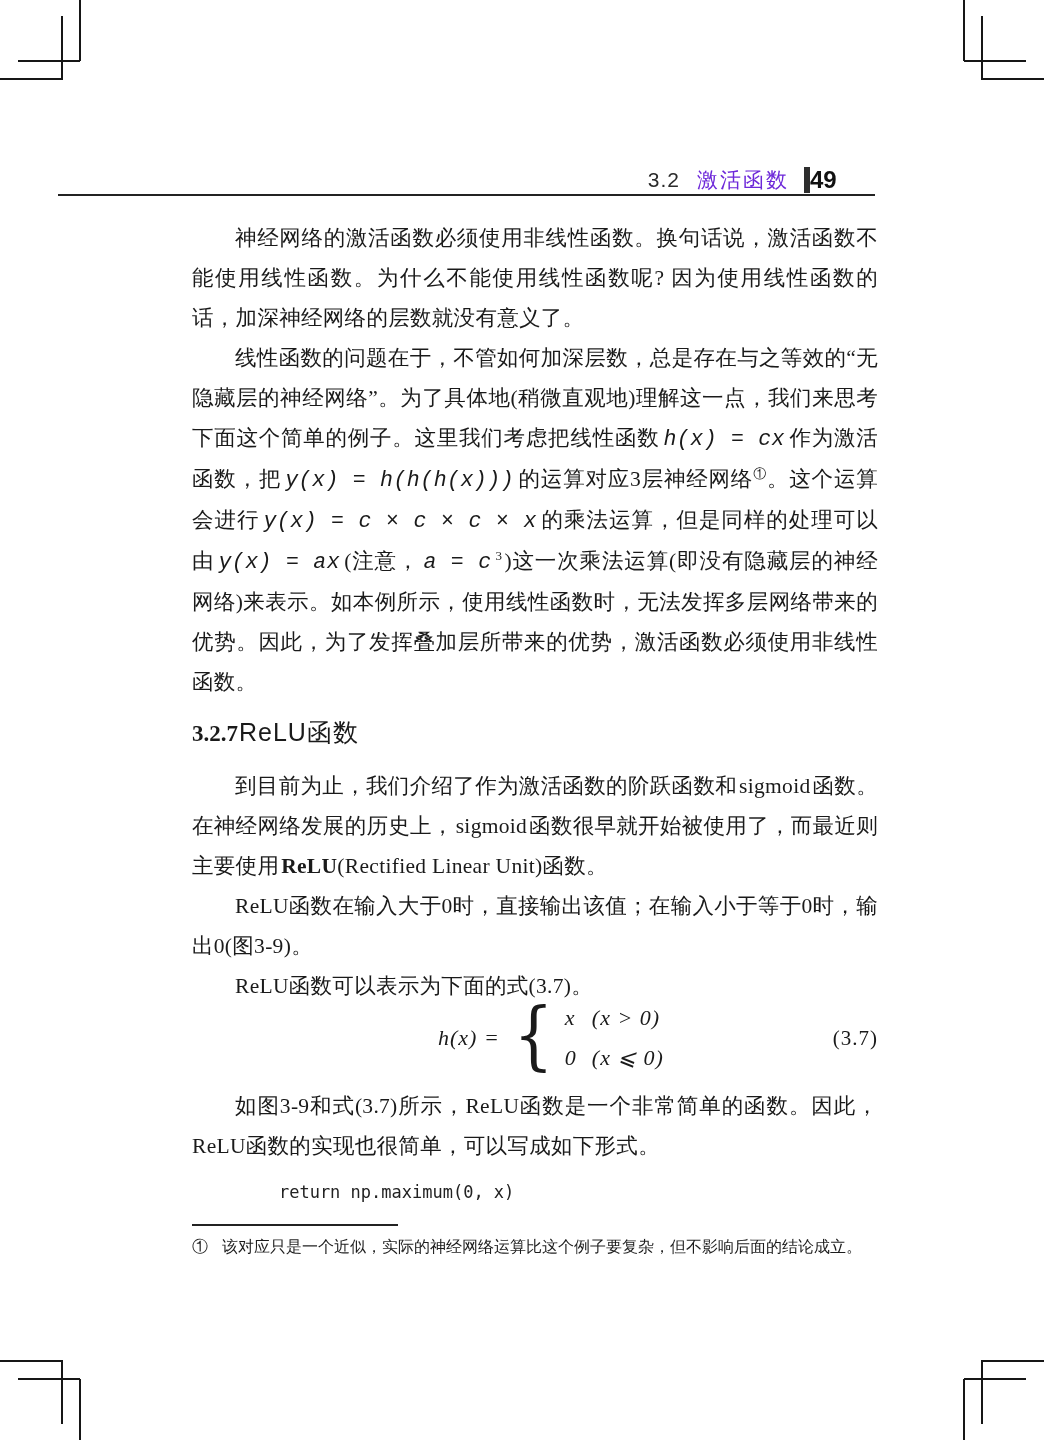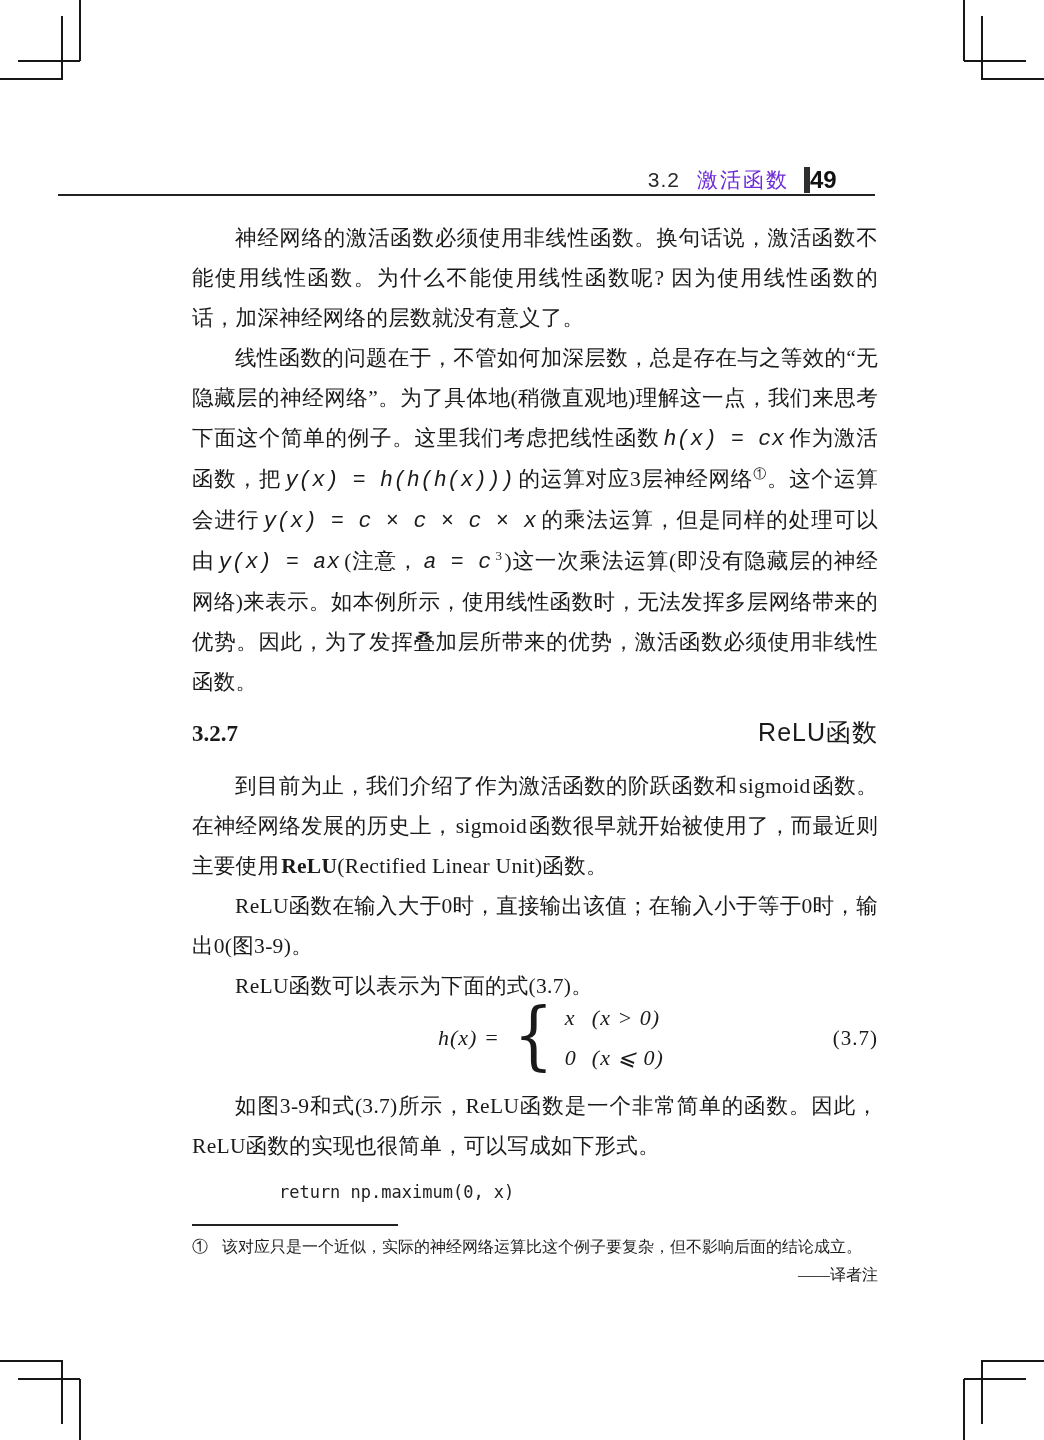--- a/index.html
+++ b/index.html
@@ -39,23 +39,22 @@
   }
   .indent { text-indent: 43px; }
   .run-math  { font-style: italic; font-family: Liberation Mono, monospace; margin: 0 4px; letter-spacing: 0.5px; }
   .run-latin { margin: 0 2px; }
   .run-bold  { font-weight: bold; margin-left: 2px; }
   .run-sup     { font-size: 13px; vertical-align: super; line-height: 0; }
   .run-supmath { font-size: 13px; vertical-align: super; line-height: 0; margin-right: 2px; }
 
   
   .section-heading {
-    margin: 12px 0 14px; display: flex; align-items: baseline; gap: 20px;
+    margin: 12px 0 14px; display: flex; align-items: baseline; gap: 1px;
     line-height: 36px;
-    justify-content: space-between;
   }
   .sh-num  { font-size: 23px; font-weight: bold; font-family: "Liberation Serif", serif; }
   .sh-title { font-size: 25px; font-weight: 500; font-family: "Liberation Sans", "DejaVu Sans", sans-serif; letter-spacing: 1px; }
 
   
   .formula {
     position: relative; height: 80px; margin: -8px 0 8px;
     display: flex; align-items: center; padding-left: 246px;
     font-size: 22px;
   }
@@ -144,17 +143,16 @@
     <div class="code">
       <div class="code-line">    return np.maximum(0, x)</div>
     </div>
 
     <div class="footnote">
       <div class="footnote-rule"></div>
       <div class="footnote-body">
         <span class="fn-marker">①</span>
         <span>该对应只是一个近似，实际的神经网络运算比这个例子要复杂，但不影响后面的结论成立。</span>
       </div>
-      <div class="footnote-attrib">——译者注</div>
     </div>
 
   </div>
 </div>
 
 </body></html>

